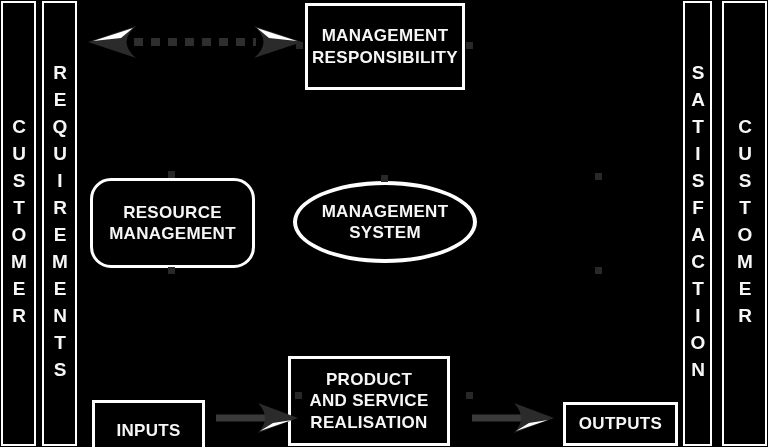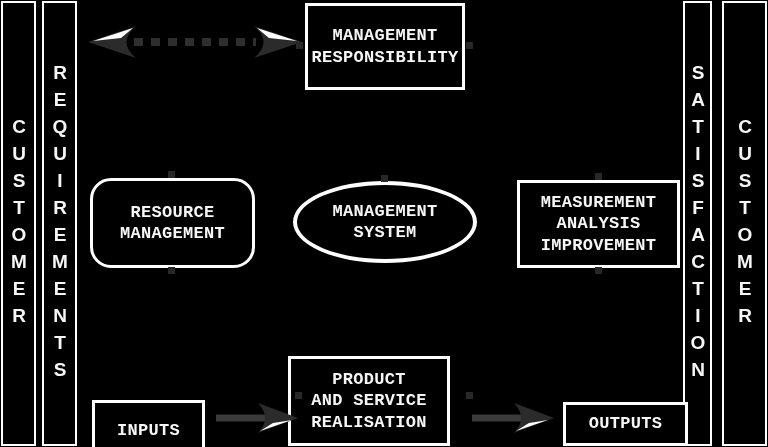--- a/index.html
+++ b/index.html
@@ -12,21 +12,21 @@
     position:absolute; top:1px; height:445px; background:#000;
     border:2px solid #ffffff; display:flex; align-items:center; justify-content:center;
   }
   .vtext {
     writing-mode:vertical-lr; text-orientation:upright;
     color:#f6f6f6; font-weight:700; font-size:19px; letter-spacing:6px;
     word-break:break-all; text-align:center;
   }
   .node {
     position:absolute; background:#000; border:3px solid #ffffff;
-    display:flex; align-items:center; justify-content:center;font-family:Liberation Mono, monospace;
+    display:flex; align-items:center; justify-content:center;
   }
   .node.ellipse { border-radius:50%; border-width:4px; }
   .node-label {
     white-space:pre-line; text-align:center; color:#f6f6f6;
     font-weight:700; font-size:17px; line-height:21.5px; letter-spacing:.3px;
   }
   .arrow { position:absolute; }
   .nub { position:absolute; width:7px; height:7px; background:#282828; }
 </style>
 </head>
@@ -55,37 +55,32 @@
   <div class="node" style="left:90px; top:178px; width:165px; height:90px;border-radius:21px;">
     <span class="node-label">RESOURCE
 MANAGEMENT</span>
   </div>
 
   <div class="node ellipse" style="left:293px; top:181px; width:184px; height:82px;">
     <span class="node-label">MANAGEMENT
 SYSTEM</span>
   </div>
 
-  <div class="node" style="left:517px; top:180px; width:163px; height:88px;">
-    <span class="node-label">MEASUREMENT
-ANALYSIS
-IMPROVEMENT</span>
-  </div>
 
   <div class="node" style="left:92px; top:400px; width:113px; height:62px;">
     <span class="node-label">INPUTS</span>
   </div>
 
   <div class="node" style="left:288px; top:356px; width:162px; height:90px;">
     <span class="node-label">PRODUCT
 AND SERVICE
 REALISATION</span>
   </div>
 
-  <div class="node" style="left:563px; top:402px; width:125px; height:44px;">
+  <div class="node" style="left:563px; top:402px; width:115px; height:44px;">
     <span class="node-label">OUTPUTS</span>
   </div>
 
   <svg class="arrow" style="left:88px; top:24px;" width="214" height="36" viewBox="0 0 214 36">
     <line x1="46" y1="18" x2="168" y2="18" stroke="#2e2e2e" stroke-width="8" stroke-dasharray="9 8"></line>
     <path d="M0,18 L48,2 Q29,18 48,34 Z" fill="#2b2b2b"></path>
     <path d="M5,17 L45,4 L33,14 Z" fill="#ffffff"></path>
     <path d="M214,18 L166,2 Q185,18 166,34 Z" fill="#2b2b2b"></path>
     <path d="M209,17 L169,4 L181,14 Z" fill="#ffffff"></path>
   </svg>

